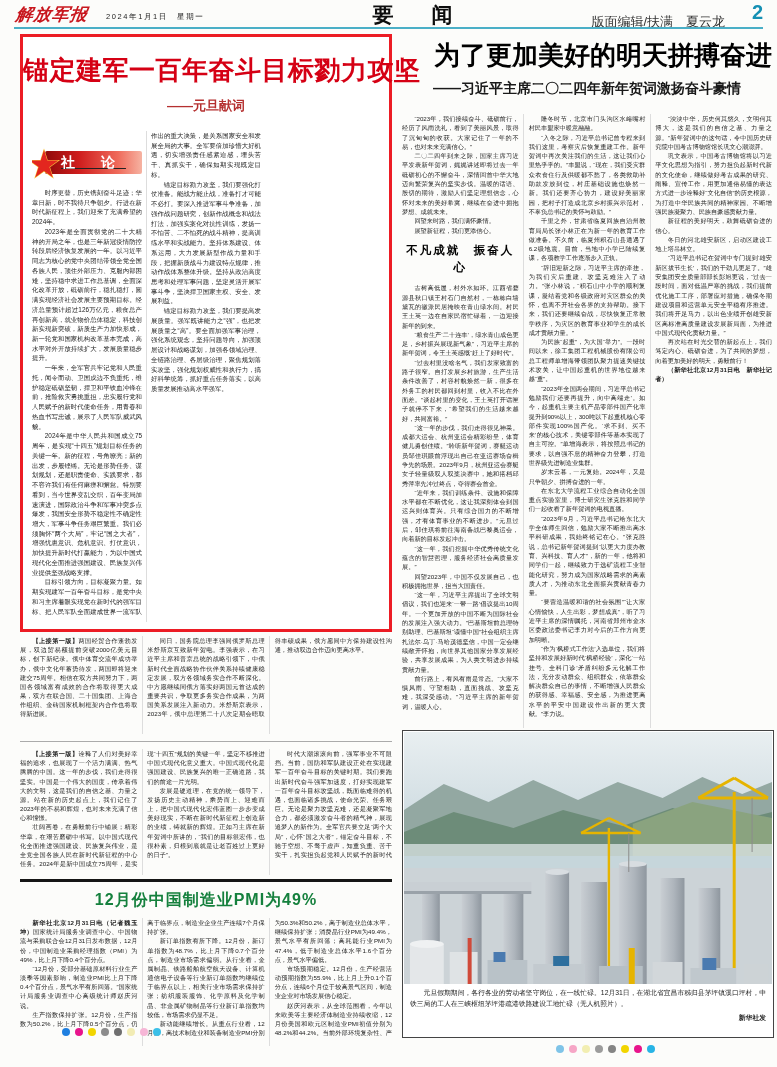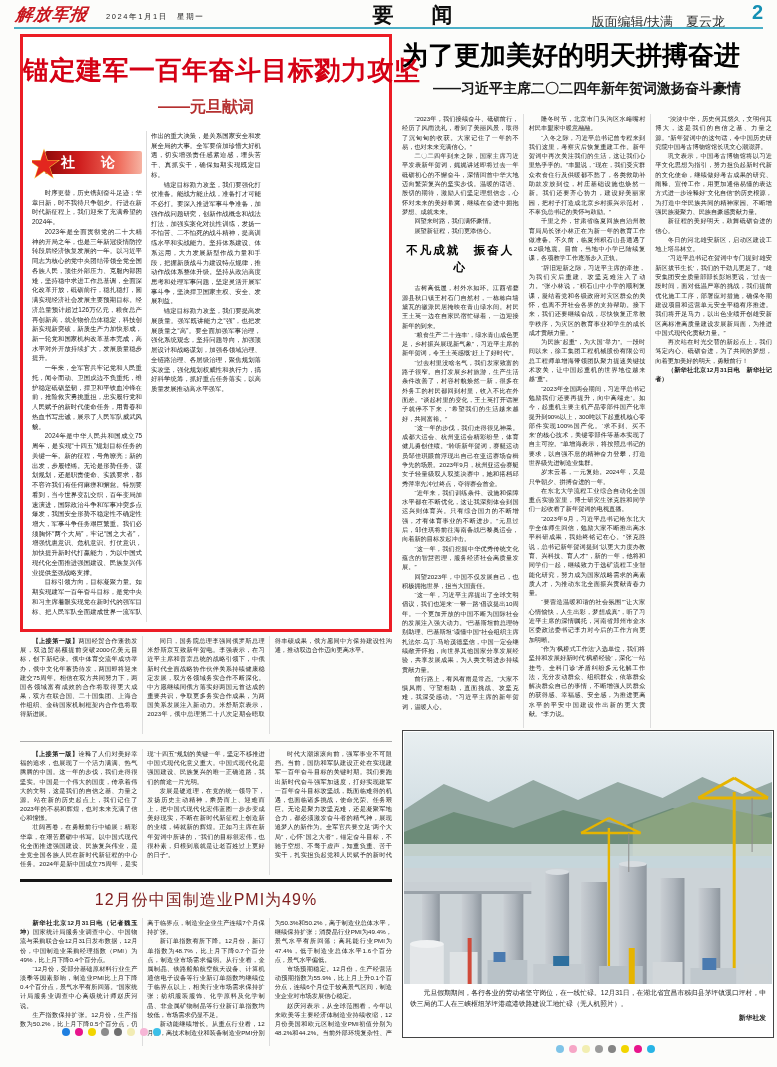--- a/index.html
+++ b/index.html
@@ -12,54 +12,54 @@
   .hdr-date{position:absolute;left:92px;top:9px;font-size:7.5px;letter-spacing:1.6px;color:#222;}
   .hdr-section{position:absolute;left:50%;transform:translateX(-50%);top:-2px;font-size:21px;
                font-weight:900;letter-spacing:16px;color:#0d0d0d;white-space:nowrap;margin-left:32px;}
   .hdr-editor{position:absolute;right:38px;top:10px;font-size:13px;color:#333;}
   .hdr-page{position:absolute;right:0;top:-2px;font-size:20px;font-weight:bold;color:#1590b4;}
   .hdr-rule{position:absolute;left:14px;right:14px;top:27px;height:2px;background:#4aafc7;}
   
   .ed-box{position:absolute;left:20px;top:34px;width:366px;height:592px;border:3px solid #ec1c24;background:#fff;}
   .ed-headline{margin-top:16px;text-align:center;font-size:26px;font-weight:900;color:#d50014;
                letter-spacing:0.5px;white-space:nowrap;}
-  .ed-byline{text-align:center;font-size:16px;font-weight:bold;color:#b53030;margin-top:9px;}
+  .ed-byline{text-align:center;font-size:13px;font-weight:bold;color:#b53030;margin-top:9px;}
   .ed-cols{position:absolute;left:9px;right:9px;top:94px;bottom:7px;column-count:3;column-gap:9px;
            column-rule:1px solid #ddd;column-fill:auto;font-size:6.4px;line-height:1.52;
            text-align:justify;color:#222;overflow:hidden;}
-  .badge{position:relative;height:30px;margin:20px 0 7px 0;break-inside:avoid;}
+  .badge{position:relative;height:30px;margin:20px 0 7px 0;break-inside:avoid;text-decoration:underline;}
   .badge-banner{margin-left:13px;height:23px;margin-top:3px;border-radius:2px;
      background:linear-gradient(90deg,#8f0a0a,#cf1d1d 35%,#ef6a5a 75%,#f6b3a2);
      color:#fff;font-size:14px;font-weight:bold;letter-spacing:11px;text-align:center;line-height:23px;}
   .star{position:absolute;width:30px;height:30px;left:-3px;top:-1px;
         clip-path:polygon(50% 0,61% 35%,98% 35%,68% 57%,79% 91%,50% 70%,21% 91%,32% 57%,2% 35%,39% 35%);}
   .star.gold{background:#f6c23a;transform:scale(1.12);}
   .star.red{background:#e3261f;}
   
   .para{margin:0;text-indent:2em;}
   .para b{font-weight:bold;}
   .subhead{font-size:11.5px;font-weight:900;text-align:center;letter-spacing:2px;margin:7px 0;color:#000;break-inside:avoid;}
   .sign{font-weight:bold;}
   
   .art2{position:absolute;left:402px;top:38px;width:370px;height:690px;}
-  .art2-headline{text-align:left;font-size:26px;font-weight:900;color:#000;white-space:nowrap;}
+  .art2-headline{text-align:right;font-size:26px;font-weight:900;color:#000;white-space:nowrap;}
   .art2-sub{text-align:center;font-size:14px;font-weight:bold;margin-top:7px;white-space:nowrap;}
   .art2-cols{position:absolute;left:0;right:0;top:76px;bottom:0;column-count:3;column-gap:10px;
              column-rule:1px solid #ddd;column-fill:auto;font-size:6.2px;line-height:1.5;
              text-align:justify;color:#222;overflow:hidden;}
   
   .cont{position:absolute;left:20px;width:372px;column-count:3;column-gap:10px;column-rule:1px solid #ddd;
         column-fill:auto;font-size:6.2px;line-height:1.48;text-align:justify;color:#222;overflow:hidden;}
   .contA{top:636px;height:98px;}
   .cont-rule{position:absolute;left:20px;top:741px;width:372px;border-top:1px solid #aaa;}
   .contB{top:749px;height:126px;}
   .thick-rule{position:absolute;left:20px;top:879px;width:372px;border-top:3px solid #151515;}
   
   .pmi{position:absolute;left:20px;top:888px;width:372px;height:160px;}
-  .pmi-headline{text-align:center;font-size:16px;font-weight:400;color:#7f1d1d;margin:2px 0 7px 0;letter-spacing:1px;}
+  .pmi-headline{text-align:center;font-size:16px;font-weight:700;color:#15803d;margin:2px 0 7px 0;letter-spacing:1px;}
   .pmi-cols{height:128px;column-count:3;column-gap:10px;column-rule:1px solid #ddd;column-fill:auto;
             font-size:6.2px;line-height:1.48;text-align:justify;color:#222;overflow:hidden;}
   
   .photo-box{position:absolute;left:402px;top:730px;width:370px;height:306px;border:1px solid #444;background:#fff;}
   .photo{position:absolute;left:1px;right:1px;top:1px;height:252px;overflow:hidden;}
   .photo svg{display:block;width:100%;height:100%;}
   .caption{position:absolute;left:7px;right:7px;bottom:4px;height:46px;font-size:6.8px;line-height:1.65;
            text-align:justify;color:#222;}
   .caption .cap-text{text-indent:2em;}
   .caption .credit{text-align:right;font-weight:bold;margin-top:3px;}

